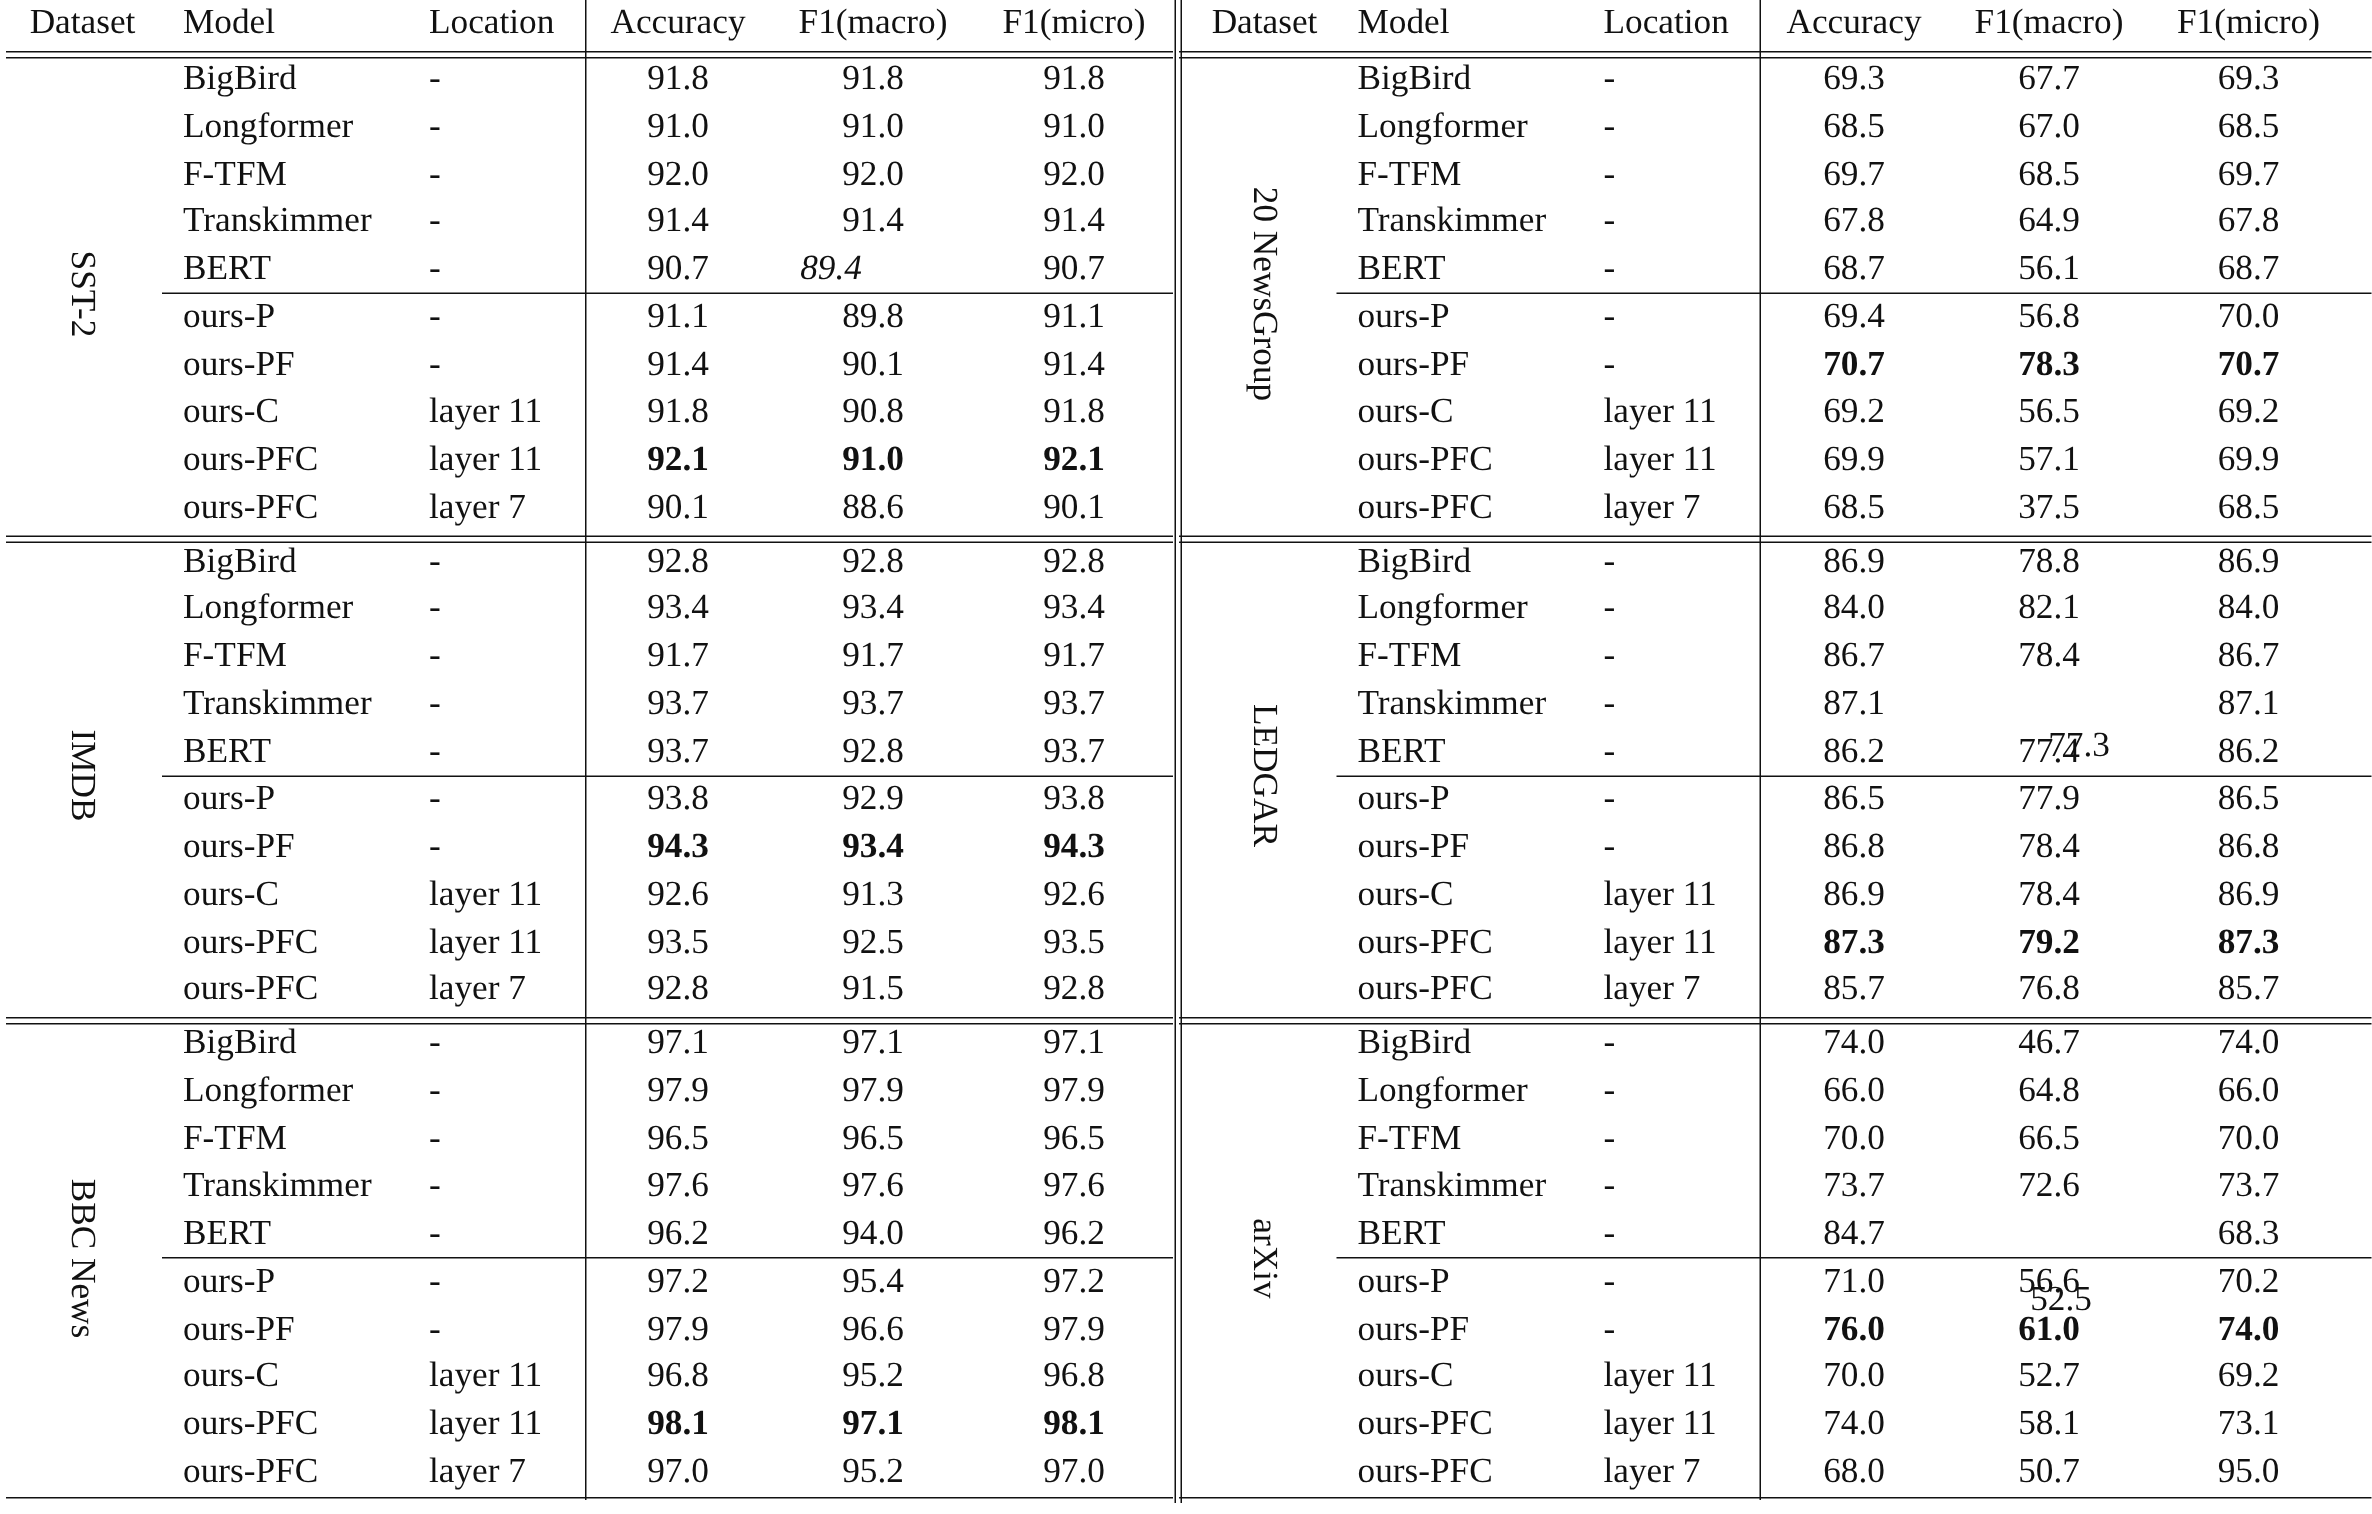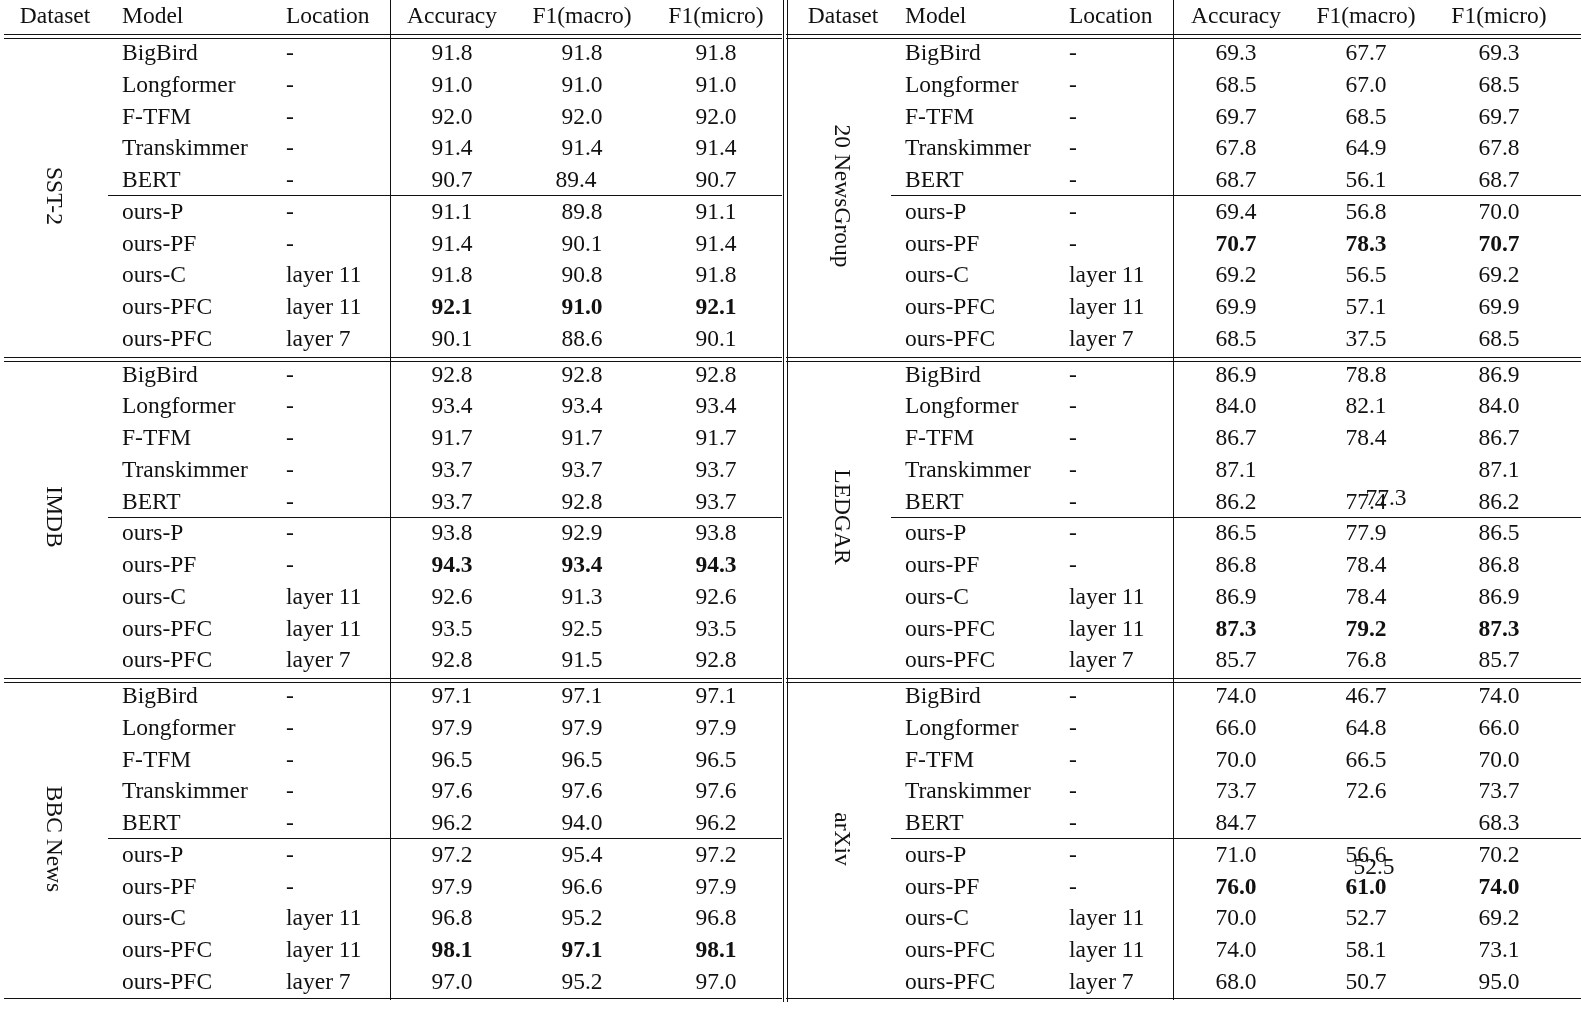--- a/index.html
+++ b/index.html
@@ -120,21 +120,21 @@
           <span class="cell c-model" style="left:122px;top:0;">Transkimmer</span>
           <span class="cell c-loc" style="left:286px;top:0;">-</span>
           <span class="cell c-num" style="left:392px;width:120px;top:0;">91.4</span>
           <span class="cell c-num" style="left:522px;width:120px;top:0;">91.4</span>
           <span class="cell c-num" style="left:656px;width:120px;top:0;">91.4</span>
         </div>
         <div style="position:absolute;left:0;right:0;top:127px;height:31.75px;">
           <span class="cell c-model" style="left:122px;top:0;">BERT</span>
           <span class="cell c-loc" style="left:286px;top:0;">-</span>
           <span class="cell c-num" style="left:392px;width:120px;top:0;">90.7</span>
-          <span class="cell c-num" style="left:516px;width:120px;top:0;">89.4</span>
+          <span class="cell c-num" style="left:494px;width:120px;top:0;font-style:italic;">89.4</span>
           <span class="cell c-num" style="left:656px;width:120px;top:0;">90.7</span>
         </div>
         <div style="position:absolute;left:0;right:0;top:158.75px;height:31.75px;">
           <span class="cell c-model" style="left:122px;top:0;">ours-P</span>
           <span class="cell c-loc" style="left:286px;top:0;">-</span>
           <span class="cell c-num" style="left:392px;width:120px;top:0;">91.1</span>
           <span class="cell c-num" style="left:522px;width:120px;top:0;">89.8</span>
           <span class="cell c-num" style="left:656px;width:120px;top:0;">91.1</span>
         </div>
         <div style="position:absolute;left:0;right:0;top:190.5px;height:31.75px;">

